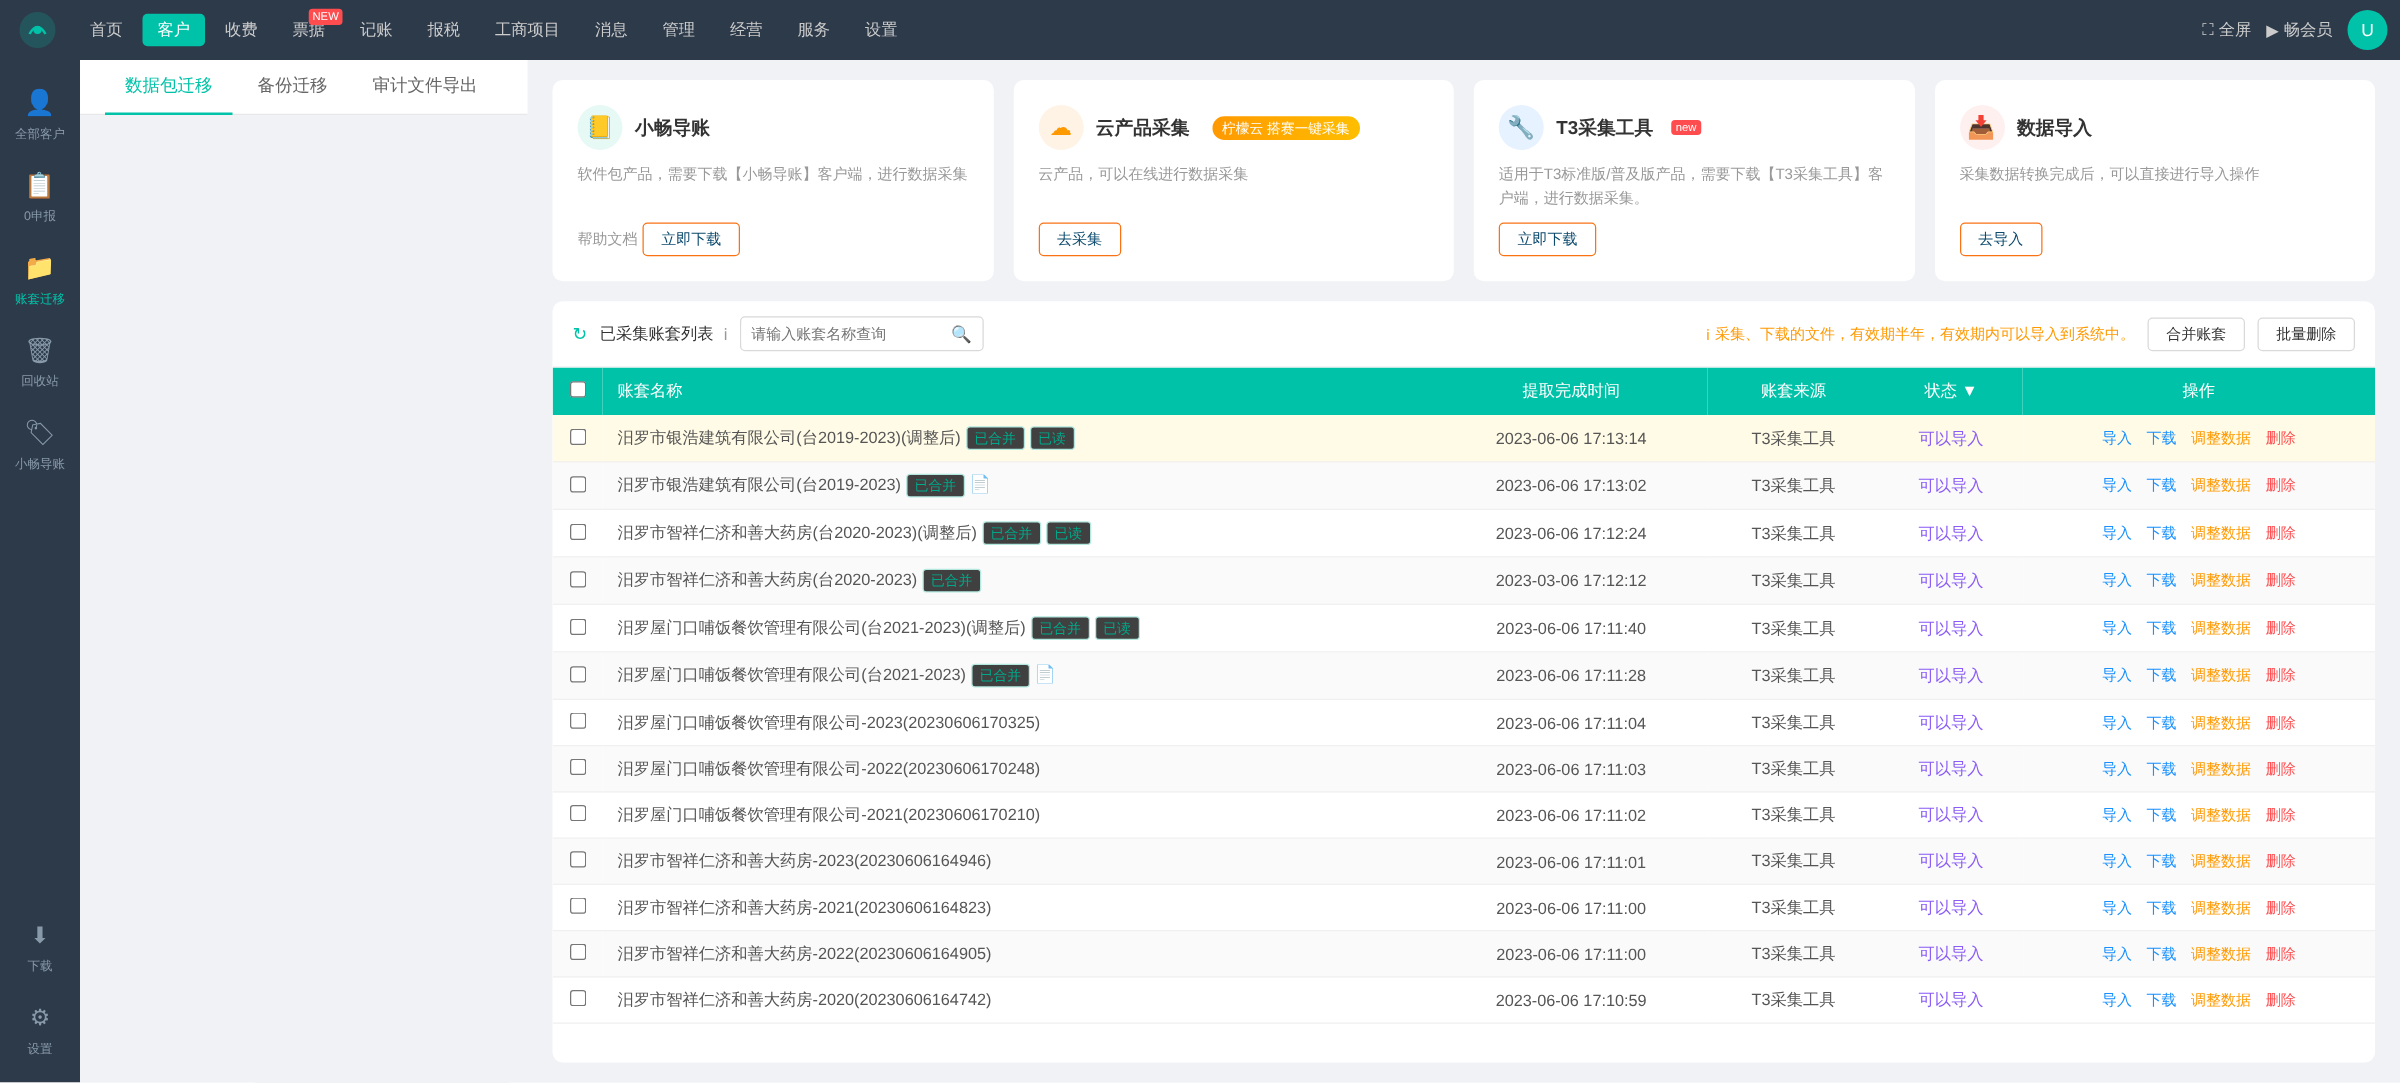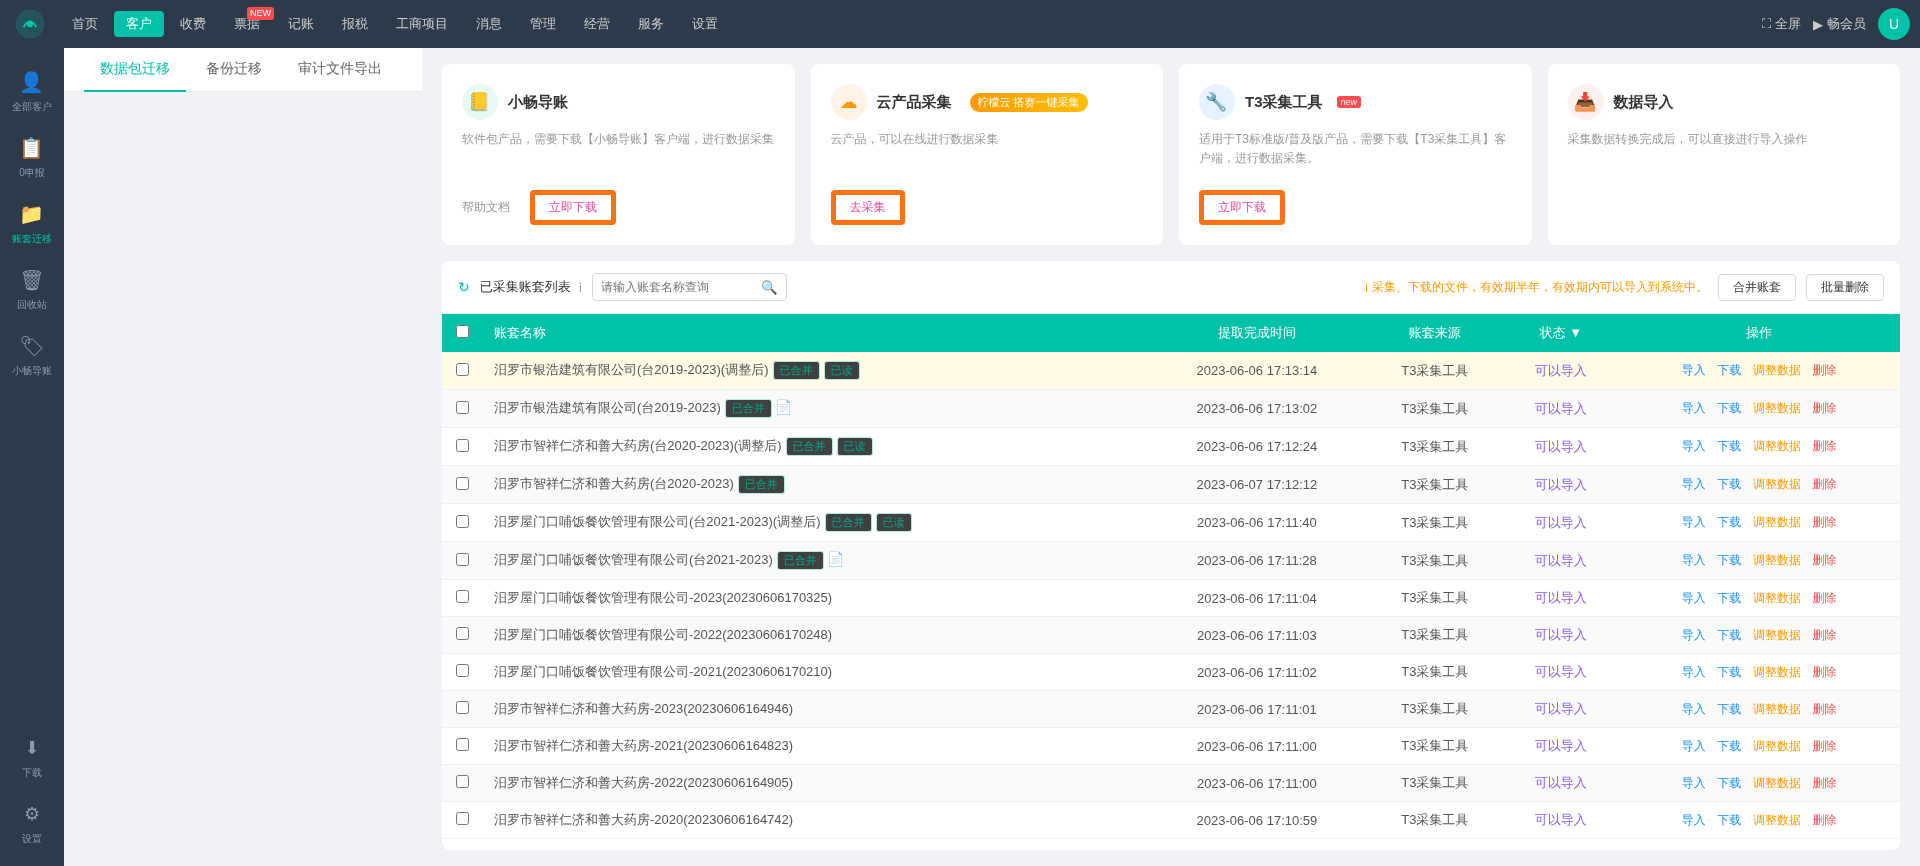--- a/index.html
+++ b/index.html
@@ -206,28 +206,27 @@
       margin-left: 4px;
     }
     .card-desc {
       font-size: 12px;
       color: #999;
       line-height: 1.6;
       flex: 1;
     }
     .card-actions {
       display: flex;
-      gap: 20px;
-      align-items: center;
-      margin-top: 12px;
+      gap: 4px;
+      align-items: center;
     }
     .btn-link { color: #999; font-size: 12px; cursor: pointer; text-decoration: none; }
     .btn-outline {
-      border: 5px solid #f97316;
-      color: #ec4899;
+      border: 1px solid #f97316;
+      color: #0c4a6e;
       background: transparent;
       padding: 4px 14px;
       border-radius: 4px;
       font-size: 12px;
       cursor: pointer;
       text-align: right;
     }
 
     
     .cloud-badge {
@@ -500,20 +499,23 @@
             <div class="card-actions">
               <button class="btn-outline">立即下载</button>
             </div>
           </div>
           <div class="card">
             <div class="card-header">
     <div class="card-icon red" style="background:#fff0f0;color:#ff6b35;">📥</div>
     <span class="card-title">数据导入</span>
             </div>
             <div class="card-desc">采集数据转换完成后，可以直接进行导入操作</div>
+            <div class="card-actions">
+              <button class="btn-outline">去导入</button>
+            </div>
           </div>
         </div>
 
       <div class="list-section">
         <div class="list-header">
           <span class="refresh-icon">↻</span>
           <div class="list-header-title">
             <span>已采集账套列表</span>
             <span class="help-icon">ℹ</span>
           </div>
@@ -578,21 +580,21 @@
     <td>
       <span class="action-link">导入</span>
       <span class="action-link">下载</span>
       <span class="action-link orange">调整数据</span>
       <span class="action-link red">删除</span>
     </td>
   </tr>
                 <tr>
     <td class="checkbox-cell"><input type="checkbox" style=""></td>
     <td><span>汨罗市智祥仁济和善大药房(台2020-2023)</span><span class="tag-badge tag-green">已合并</span></td>
-    <td>2023-06-07 17:12:12</td>
+    <td>2023-03-06 17:12:12</td>
     <td>T3采集工具</td>
     <td><span class="status-text">可以导入</span></td>
     <td>
       <span class="action-link">导入</span>
       <span class="action-link">下载</span>
       <span class="action-link orange">调整数据</span>
       <span class="action-link red">删除</span>
     </td>
   </tr>
                 <tr>

